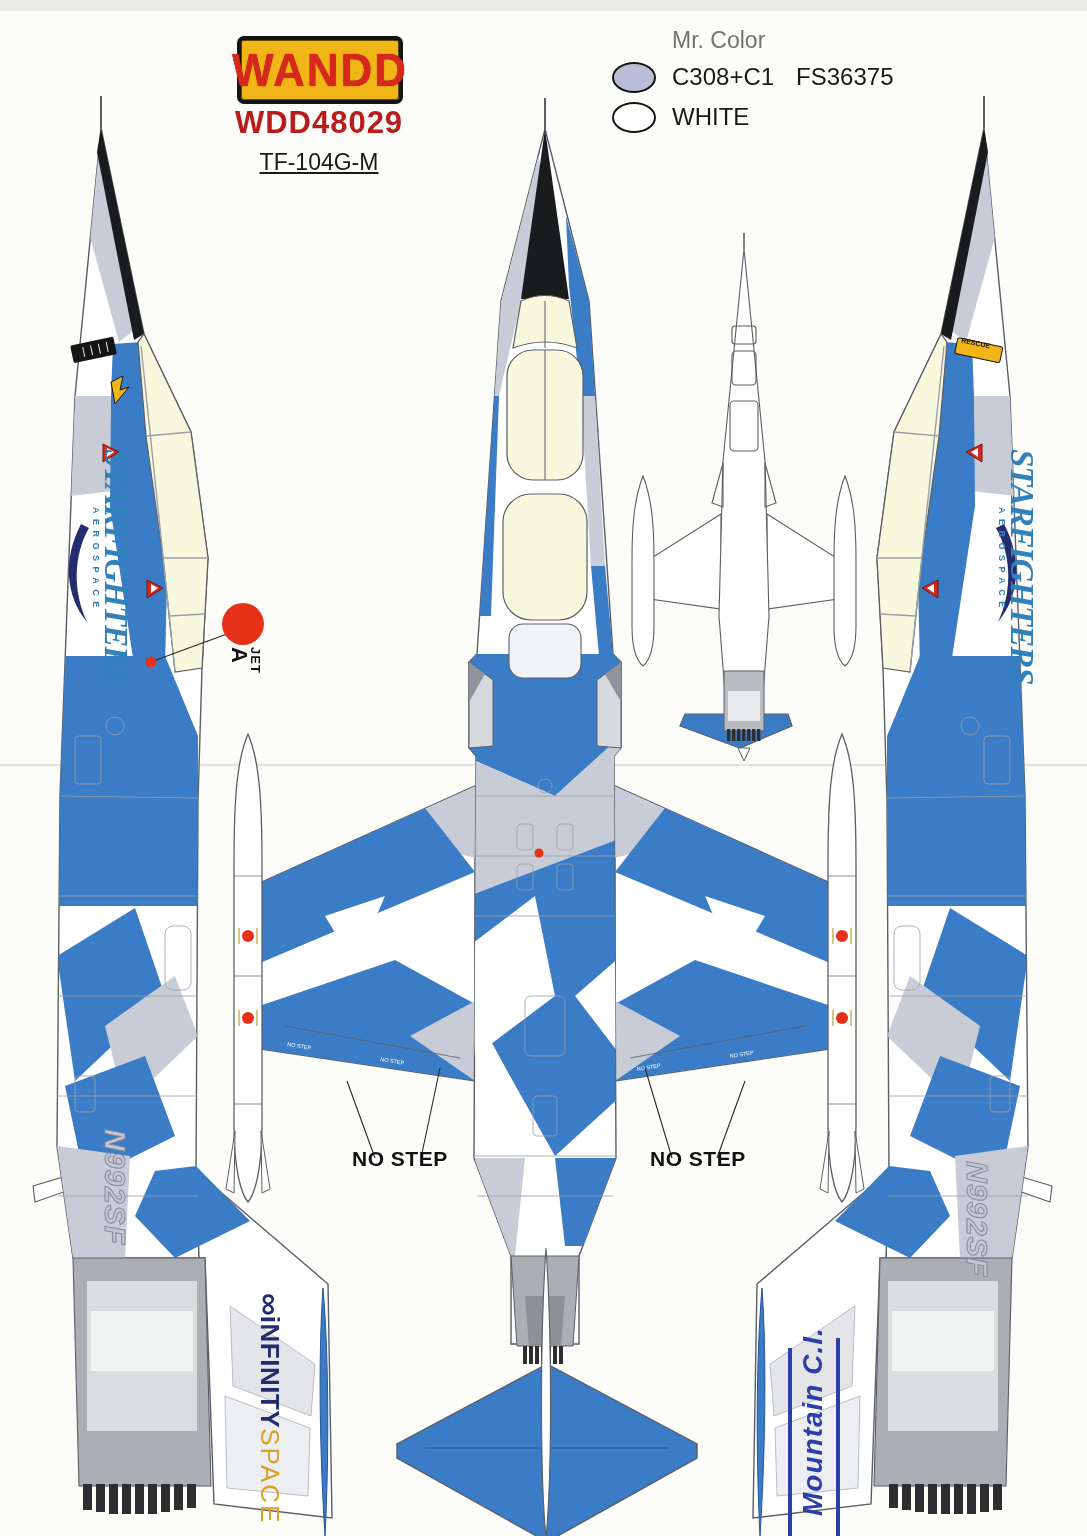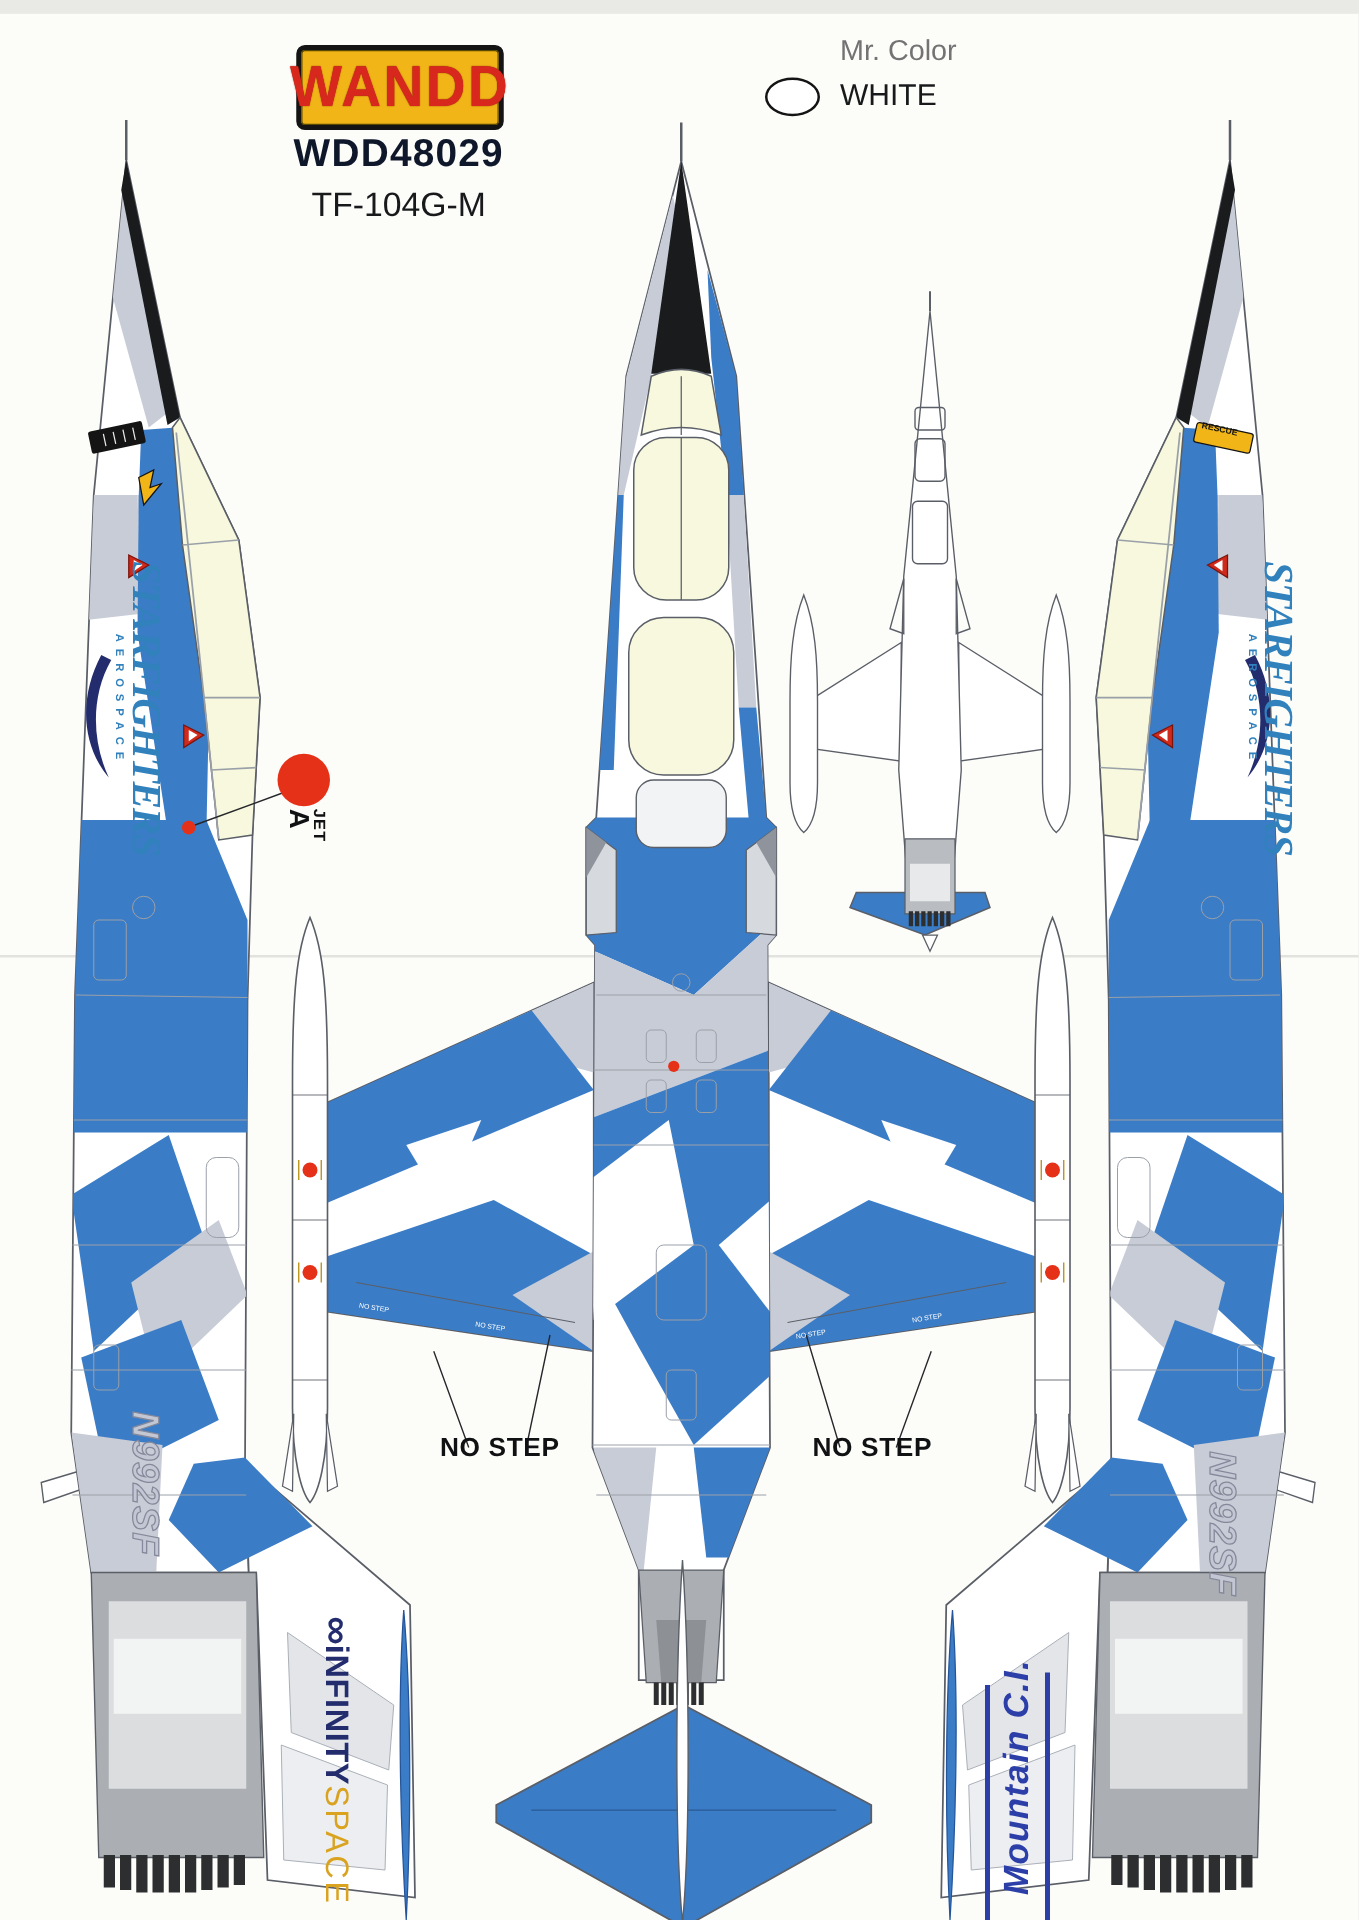--- a/index.html
+++ b/index.html
@@ -17,25 +17,25 @@
     display:flex;align-items:center;justify-content:center;
     box-shadow:0 0 0 1px #5a4a00 inset;
   }
   .wandd-text{
     font-weight:900;font-size:44px;letter-spacing:2px;color:var(--brand-red);
     font-family:"Liberation Sans",sans-serif;transform:scaleY(1.05);
     text-shadow:0 0 1px #7a1008;
   }
   .prod-code{
     position:absolute;left:228px;top:94px;width:182px;text-align:center;
-    font-size:31px;font-weight:700;letter-spacing:1px;color:#0f172a;
+    font-size:31px;font-weight:700;letter-spacing:1px;color:#b91c1c;
   }
   .subject{
     position:absolute;left:228px;top:138px;width:182px;text-align:center;
-    font-size:27px;font-weight:400;color:#18191b;
+    font-size:23px;font-weight:400;color:#18191b;text-decoration:underline;
   }
   
   .legend{position:absolute;left:612px;top:16px;}
   .legend-title{font-size:23px;font-weight:500;margin-left:60px;margin-bottom:8px;color:#737373;}
   .legend-row{display:flex;align-items:center;height:30px;margin-bottom:10px;}
   .swatch{width:40px;height:27px;border:2.5px solid #141414;border-radius:50%;flex:0 0 auto;}
   .legend-label{font-size:24px;margin-left:16px;color:#18191b;}
   .legend-fs{font-size:24px;margin-left:22px;color:#18191b;}
   
   .vtext{position:absolute;transform-origin:0 0;transform:rotate(90deg);white-space:nowrap;}
@@ -76,20 +76,25 @@
   <div class="crease"></div>
 
   <div class="wandd-box">
     <span class="wandd-text">WANDD</span>
   </div>
   <div class="prod-code">WDD48029</div>
   <div class="subject">TF-104G-M</div>
 
   <div class="legend">
     <div class="legend-title">Mr. Color</div>
+    <div class="legend-row">
+      <span class="swatch" style="background: rgb(185, 190, 214);"></span>
+      <span class="legend-label">C308+C1</span>
+      <span class="legend-fs">FS36375</span>
+    </div>
     <div class="legend-row">
       <span class="swatch" style="background: rgb(255, 255, 255);"></span>
       <span class="legend-label">WHITE</span>
     </div>
   </div>
 
   <svg style="left:225px;top:85px;" width="640" height="1450" viewBox="0 0 640 1450">
     <defs>
       <clipPath id="pv-fus">
           <path d="M320,33 L364,205 L388,558 L396,566 L396,652 L389,660 L391,1062 L354,1160 L354,1248 L286,1248 L286,1160 L249,1062 L251,660 L244,652 L244,566 L252,558 L276,205 Z"></path>

